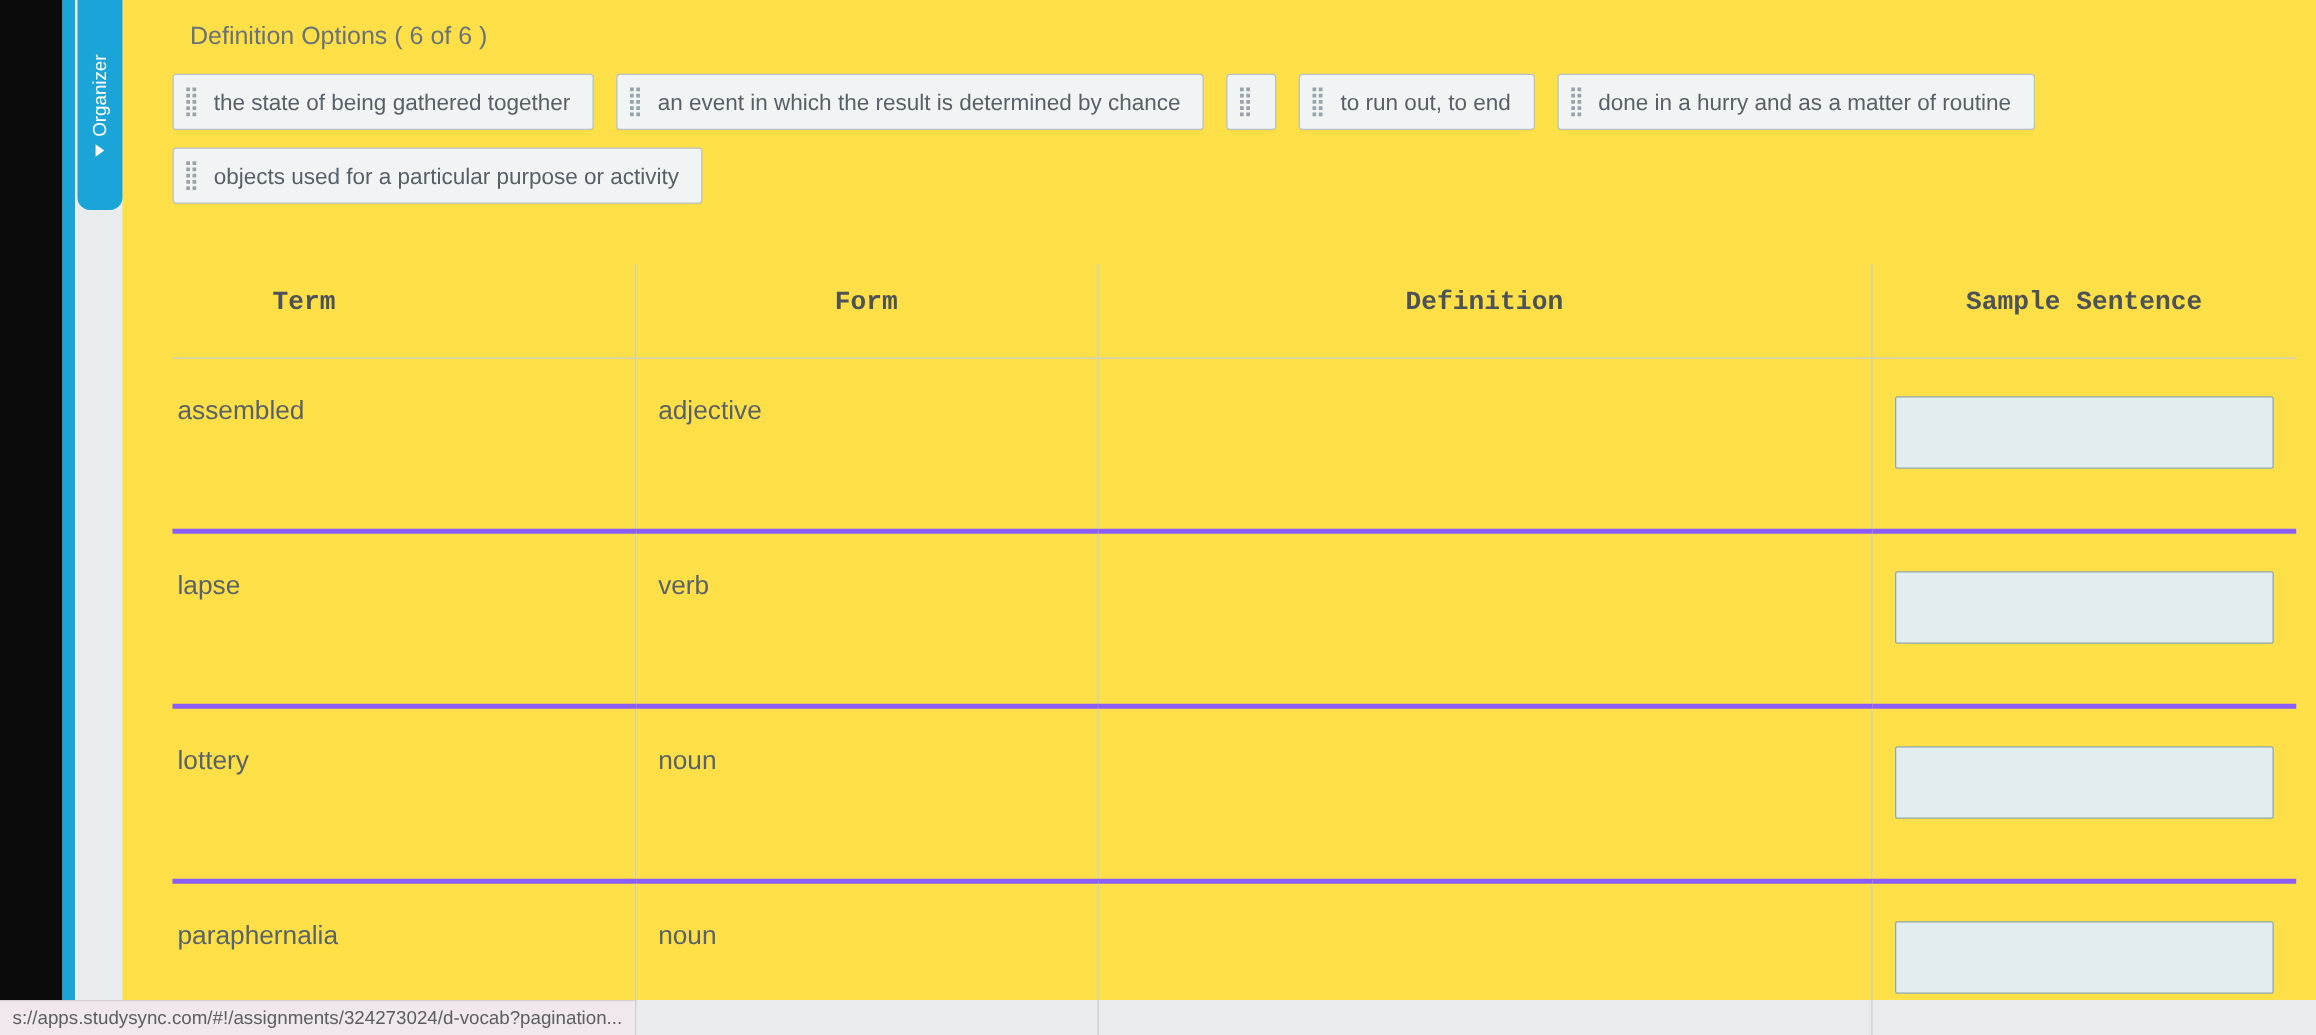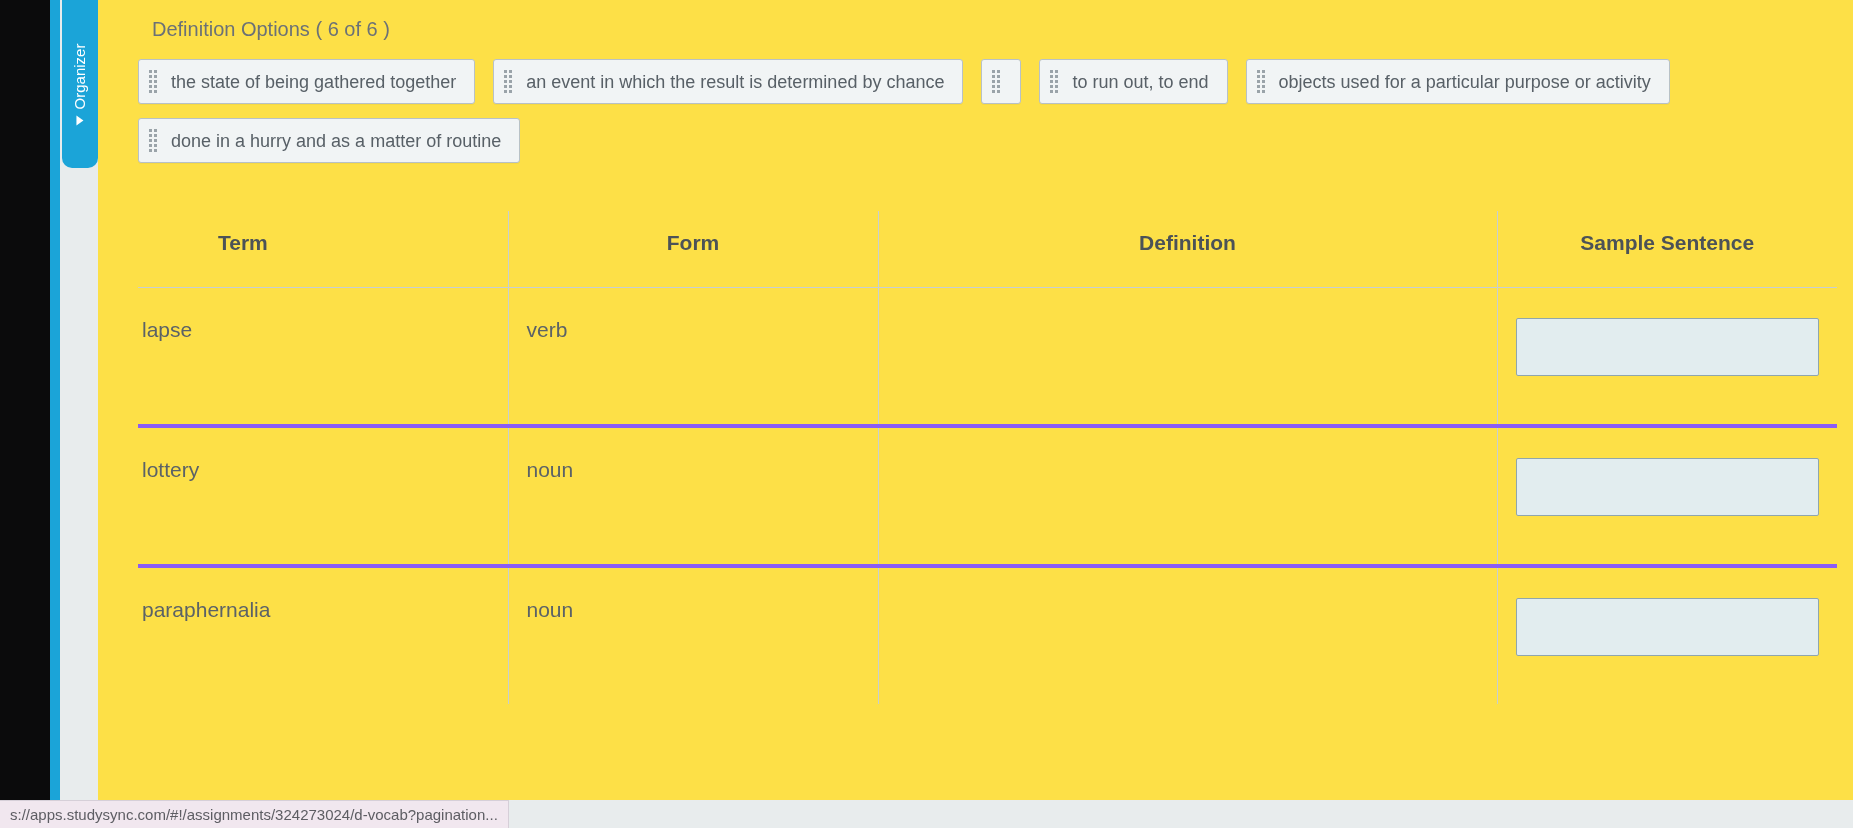--- a/index.html
+++ b/index.html
@@ -158,21 +158,21 @@
     border-right: 1px solid #c7ced2;
     padding: 30px 18px 48px 18px;
     font-size: 21px;
     color: #5b6267;
     vertical-align: top;
   }
   table.vocab td:last-child { border-right:none; }
   table.vocab tr td:first-child { padding-left: 4px; }
   table.vocab th + th,
   table.vocab td + td { border-left: 1px solid #c7ced2; }
-  table.vocab th { border-right:none; border-left:none;}
+  table.vocab th { border-right:none; border-left:none;font-family:Liberation Mono, monospace;}
   table.vocab tbody tr:first-child td { border-top:1px solid #c7ced2;}
 
   .def-drop {
     min-height: 48px;
   }
   .sample-input {
     width: 100%;
     height: 58px;
     border: 1px solid #8fa6ad;
     background: #e2edef;
@@ -281,56 +281,66 @@
           <i></i>
           <i></i>
           <i></i>
           <i></i>
           <i></i>
           <i></i>
           <i></i>
           <i></i>
           <i></i>
         </span>
+      <span>done in a hurry and as a matter of routine</span>
+    </div>
+    <div class="option-chip">
+      <span class="grip">
+          <i></i>
+          <i></i>
+          <i></i>
+          <i></i>
+          <i></i>
+          <i></i>
+          <i></i>
+          <i></i>
+          <i></i>
+          <i></i>
+        </span>
       <span>objects used for a particular purpose or activity</span>
-    </div>
-    <div class="option-chip">
-      <span class="grip">
-          <i></i>
-          <i></i>
-          <i></i>
-          <i></i>
-          <i></i>
-          <i></i>
-          <i></i>
-          <i></i>
-          <i></i>
-          <i></i>
-        </span>
-      <span>done in a hurry and as a matter of routine</span>
     </div>
   </div>
 
   <table class="vocab">
     <colgroup>
         <col class="c1">
         <col class="c2">
         <col class="c3">
         <col class="c4">
       </colgroup>
     <thead>
       <tr>
         <th>Term</th>
         <th>Form</th>
         <th>Definition</th>
         <th>Sample Sentence</th>
       </tr>
     </thead>
     <tbody>
       <tr>
+        <td>assembled</td>
+        <td>adjective</td>
+        <td>
+            <div class="def-drop"></div>
+          </td>
+        <td>
+            <div class="sample-input"></div>
+          </td>
+      </tr>
+      <tr>
         <td>lapse</td>
         <td>verb</td>
         <td>
             <div class="def-drop"></div>
           </td>
         <td>
             <div class="sample-input"></div>
           </td>
       </tr>
       <tr>

